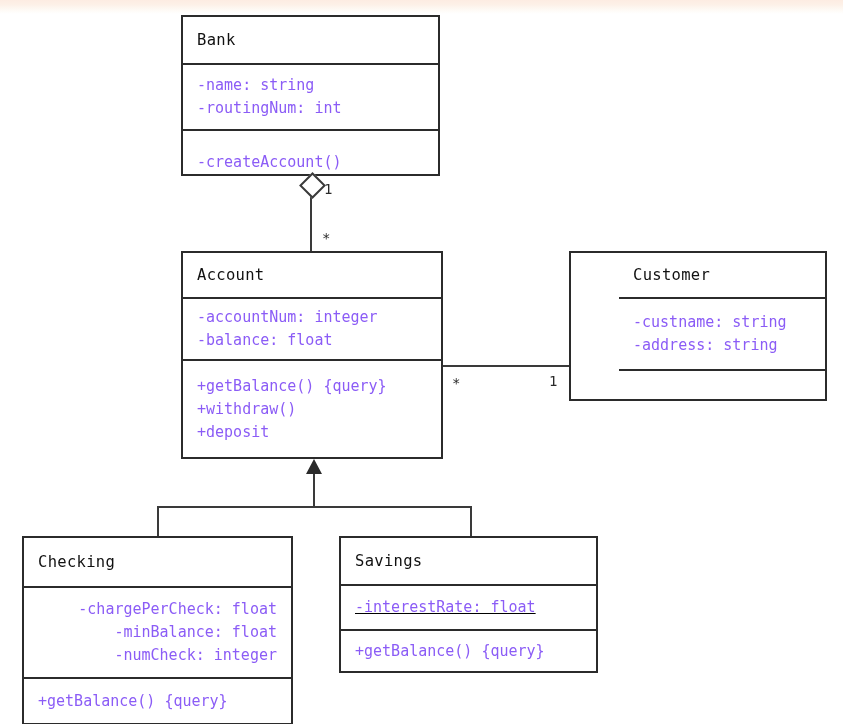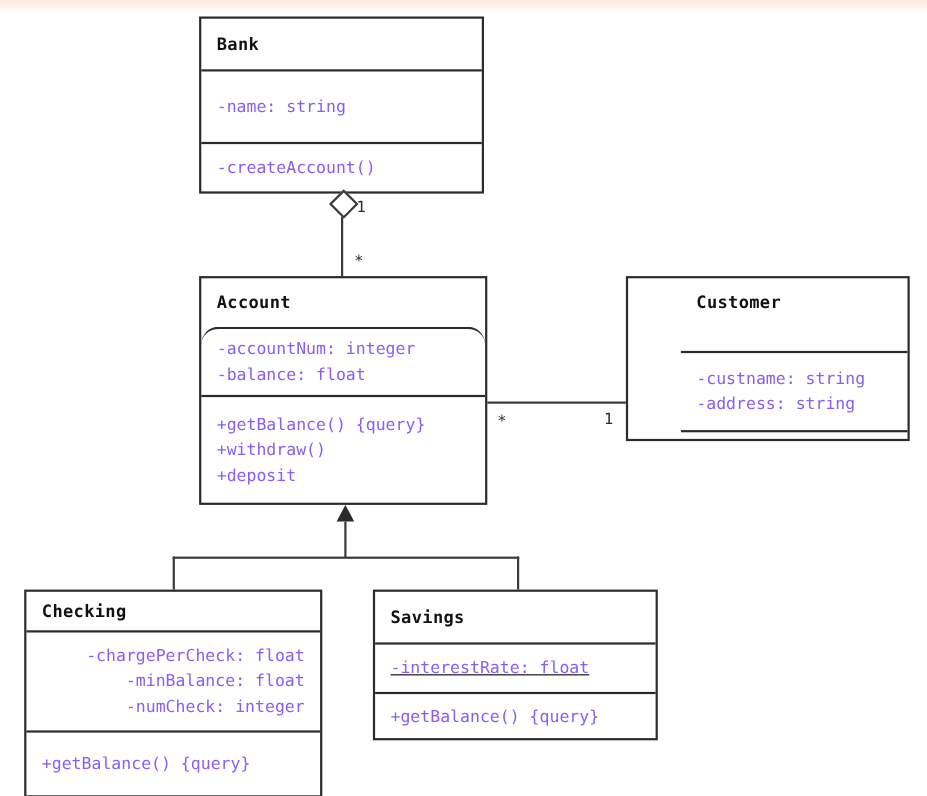--- a/index.html
+++ b/index.html
@@ -38,21 +38,21 @@
     box-sizing: border-box;
     display: flex;
     flex-direction: column;
     justify-content: center;
     padding: 0 14px;
   }
   .compartment + .compartment {
     border-top: 2px solid #2b2b2b;
   }
   .class-name {
-    font-weight: bold;
+    font-weight: normal;
     font-size: 15.5px;
     color: #111111;
     letter-spacing: 0.3px;
   }
   .member {
     font-size: 15px;
     color: #8b5cf6;
     line-height: 23px;
     white-space: pre;
   }
@@ -100,54 +100,55 @@
 <div id="canvas">
 
   <div id="top-gradient"></div>
 
   <div class="uml-class" style="left:181px; top:15px; width:259px; height:161px;">
     <div class="compartment" style="height:46px;">
       <div class="class-name">Bank</div>
     </div>
     <div class="compartment" style="height:66px;">
       <div class="member">-name: string</div>
+      <div class="member">-routingNum: int</div>
     </div>
-    <div class="compartment" style="flex:1;">
+    <div class="compartment" style="flex:1;justify-content:flex-end;">
       <div class="member">-createAccount()</div>
     </div>
   </div>
 
   <div class="uml-class" style="left:181px; top:251px; width:262px; height:208px;">
     <div class="compartment" style="height:44px;">
       <div class="class-name">Account</div>
     </div>
-    <div class="compartment" style="height:62px;border-radius:16px;">
+    <div class="compartment" style="height:62px;">
       <div class="member">-accountNum: integer</div>
       <div class="member">-balance: float</div>
     </div>
     <div class="compartment" style="flex:1;">
       <div class="member">+getBalance() {query}</div>
       <div class="member">+withdraw()</div>
       <div class="member">+deposit</div>
     </div>
   </div>
 
   <div class="uml-class" style="left:569px; top:251px; width:258px; height:150px;padding-left:48px;">
     <div class="compartment" style="height:44px;">
       <div class="class-name">Customer</div>
     </div>
-    <div class="compartment" style="height:72px;margin-top:22px;">
+    <div class="compartment" style="height:72px;">
       <div class="member">-custname: string</div>
       <div class="member">-address: string</div>
     </div>
     <div class="compartment" style="flex:1;"></div>
   </div>
 
   <div class="uml-class" style="left:22px; top:536px; width:271px; height:189px;">
-    <div class="compartment" style="height:35px;">
+    <div class="compartment" style="height:48px;">
       <div class="class-name">Checking</div>
     </div>
     <div class="compartment" style="height:91px;align-items:flex-end;">
       <div class="member">-chargePerCheck: float</div>
       <div class="member">-minBalance: float</div>
       <div class="member">-numCheck: integer</div>
     </div>
     <div class="compartment" style="flex:1;">
       <div class="member">+getBalance() {query}</div>
     </div>

